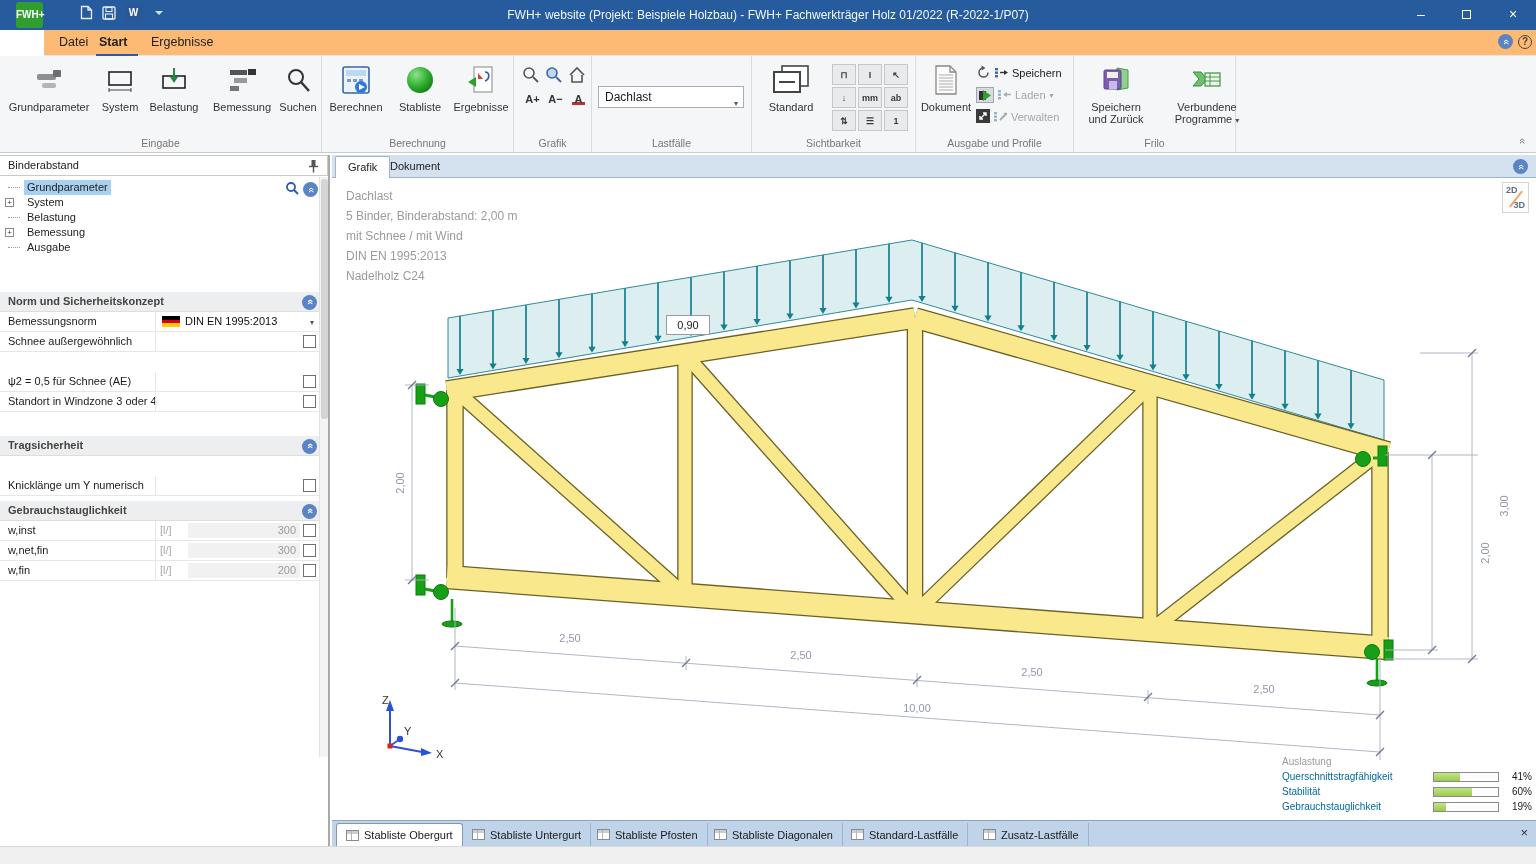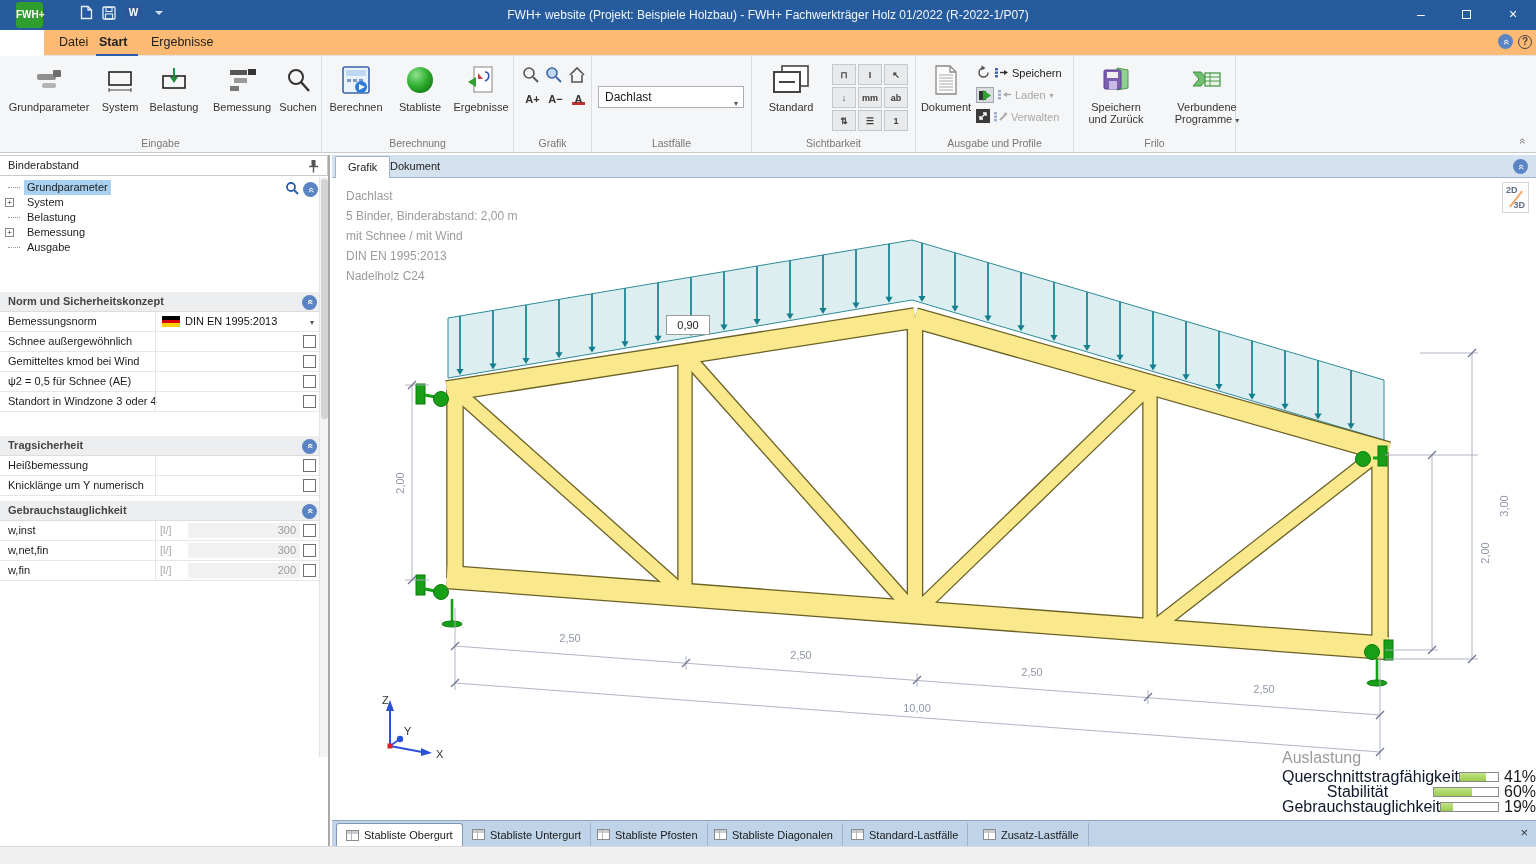--- a/index.html
+++ b/index.html
@@ -81,24 +81,24 @@
   .gtab { position:absolute; top:1px; height:22px; font-size:11px; line-height:21px; padding:0 12px; color:#222; }
   .gtab.active { background:#fff; border:1px solid #9FB4CB; border-bottom:none; border-radius:2px 2px 0 0; }
   .gtab-collapse { position:absolute; right:8px; top:4px; }
   .gcanvas { position:absolute; left:0; top:23px; width:1204px; height:642px; background:#fff; overflow:hidden; }
   .info-lines { position:absolute; left:14px; top:8px; color:#9b9b9b; font-size:12px; line-height:20px; }
   .load-label { position:absolute; left:334px; top:137px; width:44px; height:20px; background:#fff; border:1px solid #9a9a9a; font-size:11px; color:#222; text-align:center; line-height:18px; }
   .view-toggle { position:absolute; right:7px; top:4px; width:27px; height:31px; background:#FDFDFD; border:1px solid #D5D5D5; font-size:9px; font-weight:bold; color:#5F6E85; }
   .view-toggle .v2d { position:absolute; left:3px; top:2px;text-align:center; }
   .view-toggle .v3d { position:absolute; right:3px; bottom:2px; }
   .view-toggle .slash { position:absolute; left:12px; top:6px; width:2px; height:20px; background:#F0A868; transform:rotate(38deg); }
-  .auslastung { position:absolute; right:4px; bottom:6px; width:250px; font-size:16px; }
+  .auslastung { position:absolute; right:4px; bottom:6px; width:250px; font-size:10px; }
   .ausl-title { color:#9b9b9b; margin-bottom:2px; }
   .ausl-row { display:flex; align-items:center; height:15px; }
-  .ausl-row .al { flex:1; color:#0f172a; white-space:nowrap;text-align:center; }
+  .ausl-row .al { flex:1; color:#0369a1; white-space:nowrap; }
   .bar { width:66px; height:10px; border:1px solid #8a8a8a; background:#FDFDFD; margin-right:5px; }
   .bar i { display:block; height:100%; background:linear-gradient(#C2E486,#9ACB4E); }
   .ausl-row .av { width:28px; text-align:right; color:#1a1a1a; }
 
   .bottomtabs { position:absolute; left:0; top:665px; width:1204px; height:26px; background:#BFD4E8; border-top:1px solid #8EA6C0; }
   .btab { position:absolute; top:2px; height:23px; display:flex; align-items:center; gap:5px; font-size:11px; color:#1a1a1a; padding:0 9px; border-right:1px solid #9FB4CB; }
   .btab.active { background:#fff; border:1px solid #7F98B5; border-bottom:none; border-radius:3px 3px 0 0; }
   .grid-ico { width:13px; height:11px; background:#fff; border:1px solid #8a8a8a; position:relative; }
   .grid-ico:before { content:""; position:absolute; left:0; top:0; right:0; height:3px; background:#C9CDD4; }
   .grid-ico:after { content:""; position:absolute; left:4px; top:0; bottom:0; border-left:1px solid #B5B5B5; }
@@ -466,46 +466,36 @@
           <i style="background:#FFCE00"></i>
         </span>
       <span class="norm-value">DIN EN 1995:2013</span>
       <span class="dd-arrow" style="right:8px">▾</span>
     </div>
     <div class="prow" style="top:177px">
       <div class="prow-label">Schnee außergewöhnlich</div>
         <span class="prow-sep"></span>
       <span class="cb"></span>
     </div>
-    <div class="prow" style="top:197px">
-      <div class="prow-label">Gemitteltes kmod bei Wind</div>
-        <span class="prow-sep"></span>
-      <span class="cb"></span>
-    </div>
     <div class="prow" style="top:217px">
       <div class="prow-label">ψ2 = 0,5 für Schnee (AE)</div>
         <span class="prow-sep"></span>
       <span class="cb"></span>
     </div>
     <div class="prow" style="top:237px">
       <div class="prow-label">Standort in Windzone 3 oder 4</div>
         <span class="prow-sep"></span>
       <span class="cb"></span>
     </div>
 
     <div class="psec" style="top:281px">
       <span>Tragsicherheit</span>
       <span class="chev-circle">
           <span>«</span>
         </span>
-    </div>
-    <div class="prow" style="top:301px">
-      <div class="prow-label">Heißbemessung</div>
-        <span class="prow-sep"></span>
-      <span class="cb"></span>
     </div>
     <div class="prow" style="top:321px">
       <div class="prow-label">Knicklänge um Y numerisch</div>
         <span class="prow-sep"></span>
       <span class="cb"></span>
     </div>
 
     <div class="psec" style="top:346px">
       <span>Gebrauchstauglichkeit</span>
       <span class="chev-circle">

